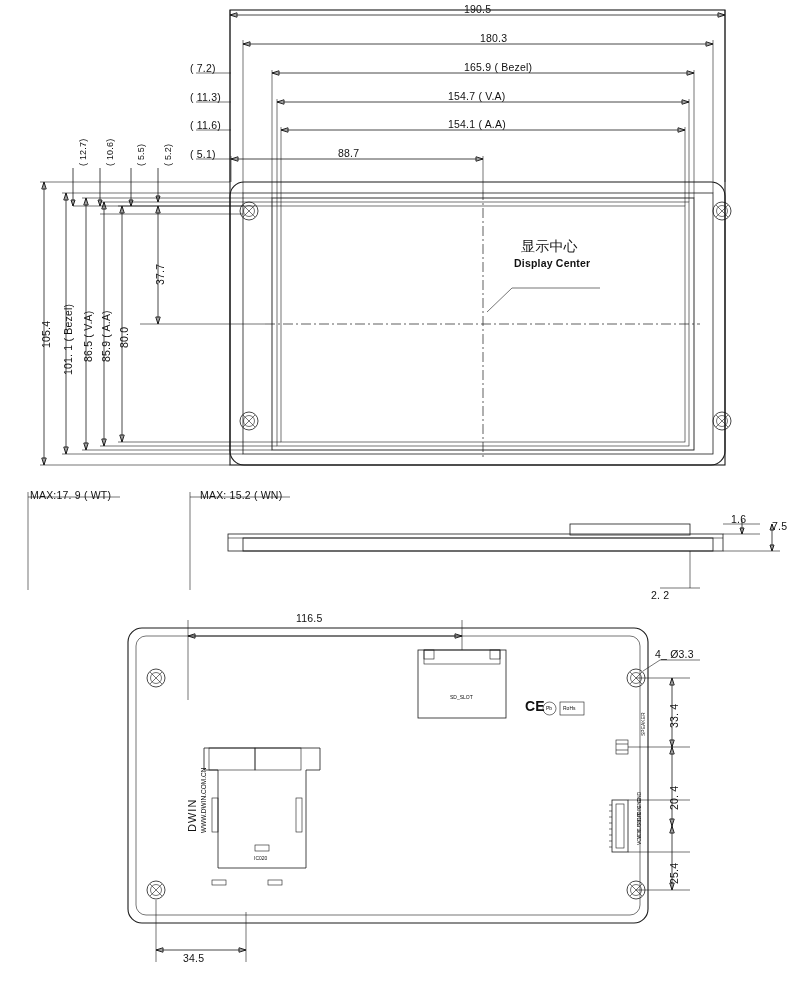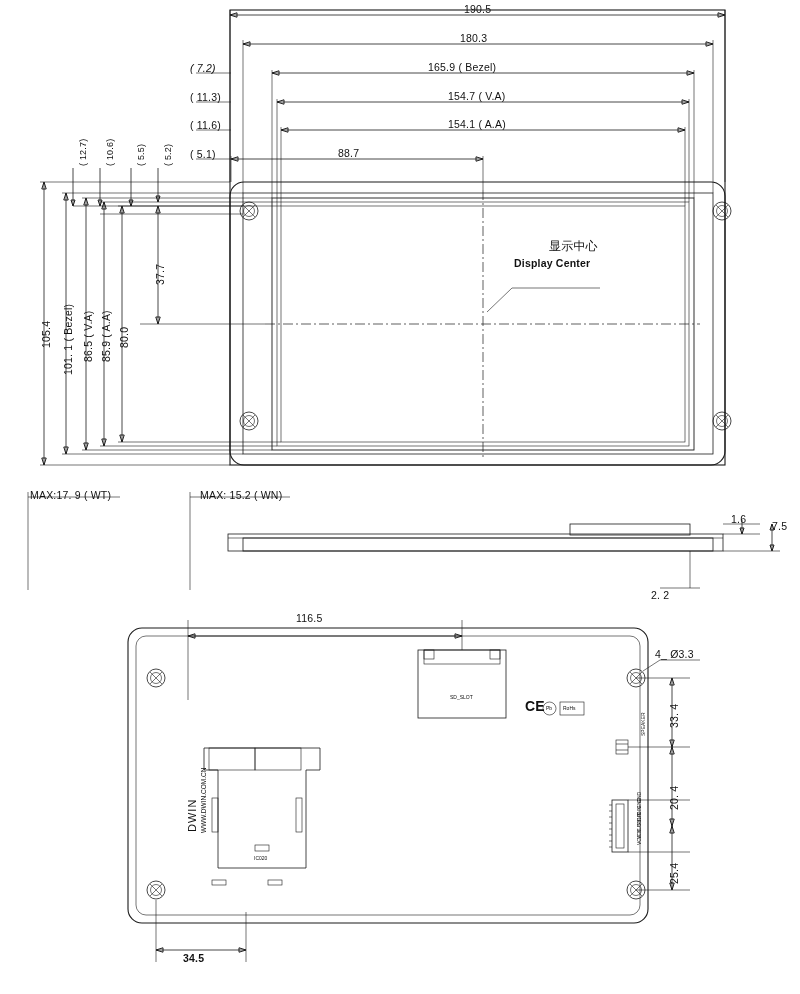--- a/index.html
+++ b/index.html
@@ -25,21 +25,21 @@
     position: absolute;
     font-size: 10.5px;
     line-height: 12px;
     white-space: nowrap;
     color: #111;
     letter-spacing: 0.2px;
   }
   .lbl.sm { font-size: 9px; line-height: 10px; }
   .lbl.xs { font-size: 6.5px; line-height: 7.5px; letter-spacing: 0; }
   .lbl.tiny { font-size: 5px; line-height: 6px; letter-spacing: 0; }
-  .lbl.cjk { font-size: 12px; font-family: "DejaVu Sans", sans-serif; margin-left: 28px; }
+  .lbl.cjk { font-size: 14px; font-family: "DejaVu Sans", sans-serif; }
   .rot90 { transform: rotate(-90deg); transform-origin: left top; }
   svg { position: absolute; left: 0; top: 0; }
   .ln { stroke: #1a1a1a; fill: none; }
   .thin { stroke-width: 0.8; }
   .dash { stroke-dasharray: 10 3 2 3; stroke-width: 0.7; }
   .fine { stroke-width: 0.6; }
   .box-none { fill: none; stroke: #1a1a1a; stroke-width: 1.1; }
   .scr { fill: #ffffff; stroke: #1a1a1a; stroke-width: 0.9; }
 </style>
 </head>
@@ -285,27 +285,27 @@
   <path class="ln" d="M672 890 l-2.2 -7 h4.4 z" fill="#1a1a1a"></path>
 
   <line class="ln fine" x1="643" y1="671" x2="660" y2="660"></line>
   <line class="ln fine" x1="660" y1="660" x2="700" y2="660"></line>
 
   <rect class="ln fine" x="543" y="702" width="13" height="13" rx="6.5" ry="6.5"></rect>
   <rect class="ln fine" x="560" y="702" width="24" height="13"></rect>
 </svg>
 
 <div class="lbl" style="left:464px; top:3px;">190.5</div>
-<div class="lbl" style="left:460px; top:32px;">180.3</div>
-<div class="lbl" style="left:428px; top:61px;">165.9 ( Bezel)</div>
+<div class="lbl" style="left:480px; top:32px;">180.3</div>
+<div class="lbl" style="left:464px; top:61px;">165.9 ( Bezel)</div>
 <div class="lbl" style="left:448px; top:90px;">154.7 ( V.A)</div>
 <div class="lbl" style="left:448px; top:118px;">154.1 ( A.A)</div>
 <div class="lbl" style="left:338px; top:147px;">88.7</div>
 
-<div class="lbl" style="left:190px; top:62px;font-style:italic;">( 7.2)</div>
+<div class="lbl" style="left:190px; top:62px;">( 7.2)</div>
 <div class="lbl" style="left:190px; top:91px;">( 11.3)</div>
 <div class="lbl" style="left:190px; top:119px;">( 11.6)</div>
 <div class="lbl" style="left:190px; top:148px;">( 5.1)</div>
 
 <div class="lbl sm rot90" style="left:78px; top:166px;">( 12.7)</div>
 <div class="lbl sm rot90" style="left:105px; top:166px;">( 10.6)</div>
 <div class="lbl sm rot90" style="left:136px; top:166px;">( 5.5)</div>
 <div class="lbl sm rot90" style="left:163px; top:166px;">( 5.2)</div>
 
 <div class="lbl rot90" style="left:40px; top:348px;">105.4</div>
@@ -318,21 +318,21 @@
 <div class="lbl cjk" style="left:521px; top:240px;">显示中心</div>
 <div class="lbl" style="left:514px; top:257px;font-weight:bold;">Display  Center</div>
 
 <div class="lbl" style="left:30px; top:489px;">MAX:17. 9 ( WT)</div>
 <div class="lbl" style="left:200px; top:489px;">MAX: 15.2 ( WN)</div>
 <div class="lbl" style="left:731px; top:513px;">1.6</div>
 <div class="lbl" style="left:772px; top:520px;">7.5</div>
 <div class="lbl" style="left:651px; top:589px;text-align:right;">2. 2</div>
 
 <div class="lbl" style="left:296px; top:612px;">116.5</div>
-<div class="lbl" style="left:183px; top:952px;font-weight:bold;">34.5</div>
+<div class="lbl" style="left:183px; top:952px;">34.5</div>
 <div class="lbl" style="left:655px; top:648px;">4_ Ø3.3</div>
 
 <div class="lbl rot90" style="left:668px; top:728px;">33. 4</div>
 <div class="lbl rot90" style="left:668px; top:810px;">20. 4</div>
 <div class="lbl rot90" style="left:668px; top:884px;">25.4</div>
 
 <div class="lbl rot90" style="left:186px; top:832px; font-size:11px; letter-spacing:1px;">DWIN</div>
 <div class="lbl xs rot90" style="left:200px; top:833px;">WWW.DWIN.COM.CN</div>
 
 <div class="lbl tiny" style="left:450px; top:694px;">SD_SLOT</div>

